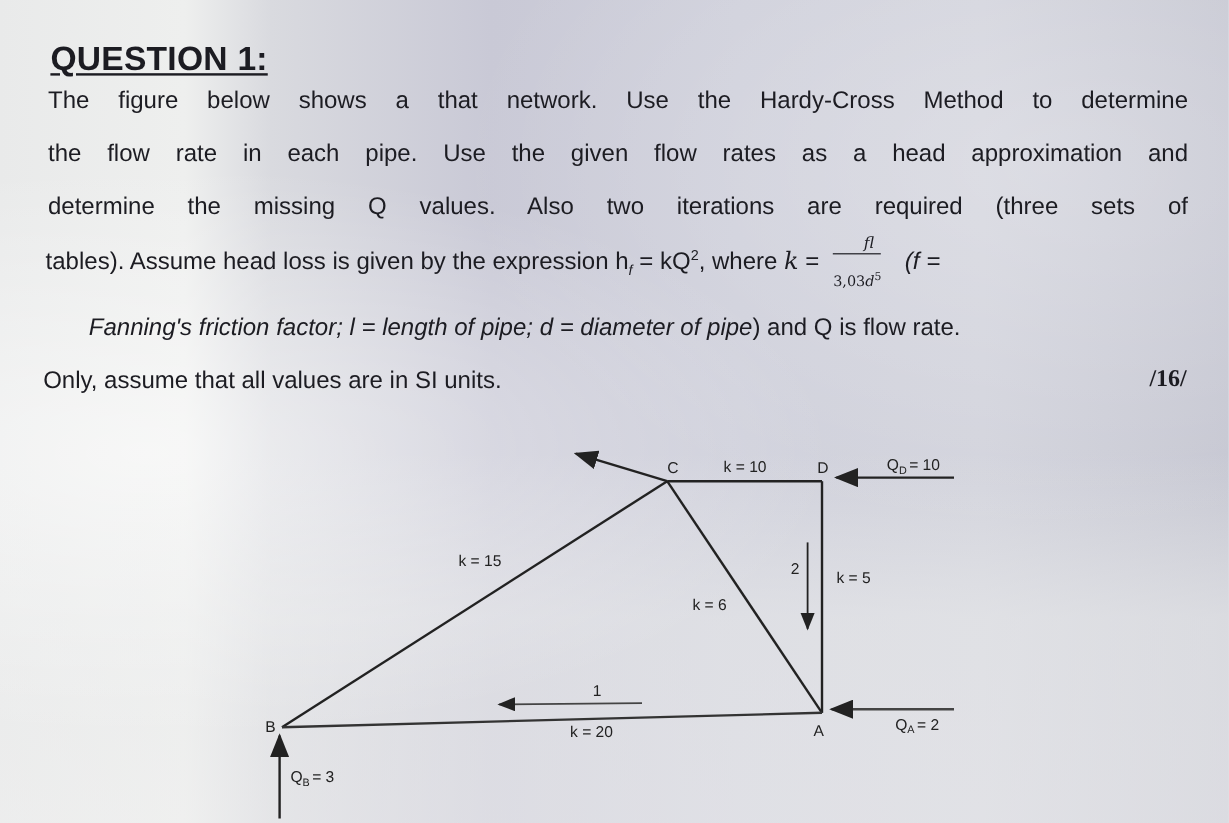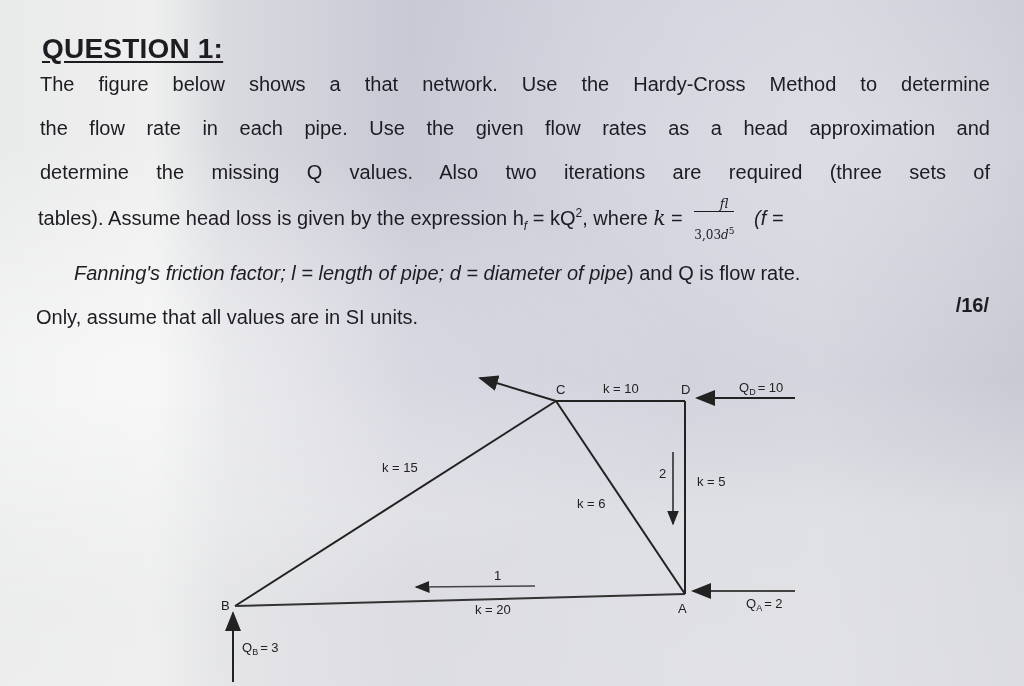--- a/index.html
+++ b/index.html
@@ -18,21 +18,21 @@
     position:absolute; left:42px; top:33px; font-size:28px; font-weight:bold;
     text-decoration:underline; text-underline-offset:3px; letter-spacing:0.2px;
   }
   .line { position:absolute; font-size:20px; white-space:nowrap; }
   .justify { width:950px; text-align:justify; text-align-last:justify; }
   .it { font-style:italic; }
   .frac { display:inline-block; vertical-align:middle; text-align:center; font-family:"DejaVu Serif", serif; font-style:italic; margin:0 6px; }
   .frac .num { display:block; font-size:13px; border-bottom:1px solid #1c1c22; padding:0 6px; line-height:15px;text-align:right; }
   .frac .den { display:block; font-size:12px; line-height:15px; font-style:normal;margin-top:12px; }
   .frac .den i { font-style:italic; }
-  .marks { position:absolute; right:35px; top:294px; font-size:20px; font-weight:bold; }
+  .marks { position:absolute; right:35px; top:305px; font-size:20px; font-weight:bold;font-family:Liberation Serif, serif; }
   svg { position:absolute; left:0; top:0; }
   .lbl { font-family:"Liberation Sans", sans-serif; font-size:13px; fill:#222; }
 </style>
 </head>
 <body>
 
 <div class="shade"></div>
 
 <div class="q-title">QUESTION 1:</div>
 

